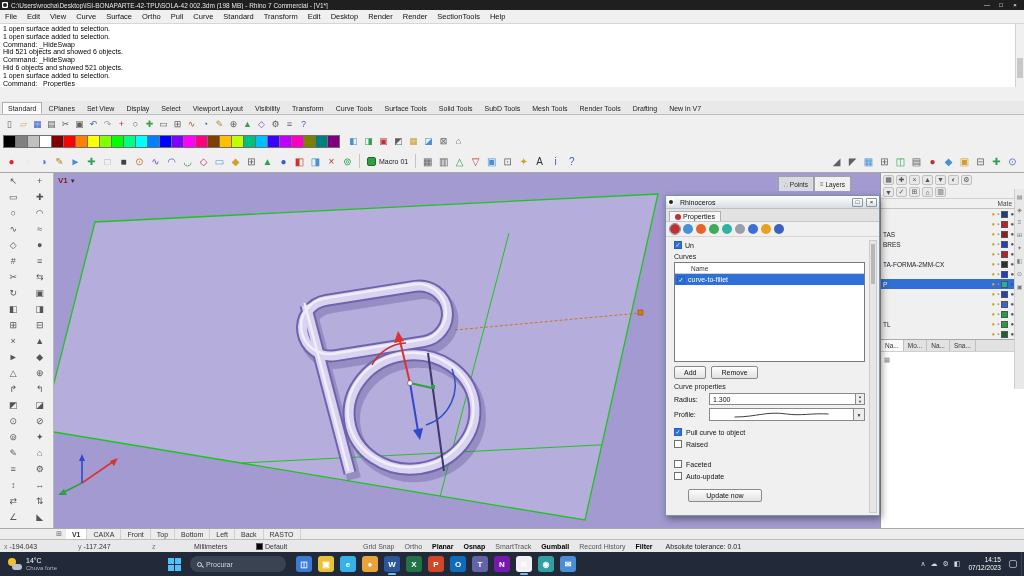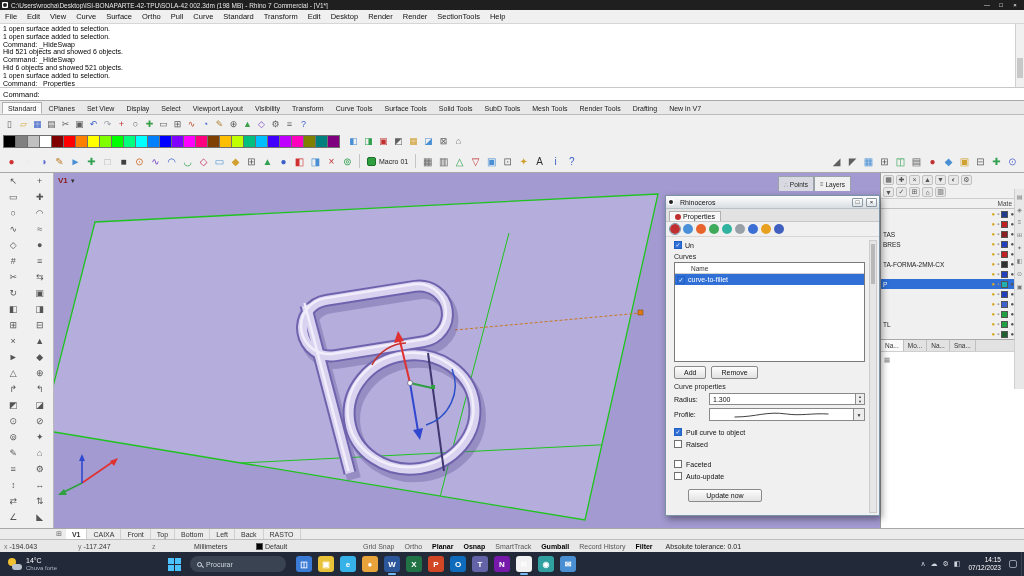--- a/index.html
+++ b/index.html
@@ -215,23 +215,20 @@
       <div>Hid 521 objects and showed 6 objects.</div>
       <div>Command: _HideSwap</div>
       <div>Hid 6 objects and showed 521 objects.</div>
       <div>1 open surface added to selection.</div>
       <div>Command: _Properties</div>
     </div>
   <div class="hist-scroll">
     <div class="hist-thumb"></div>
   </div>
 
-  <div class="cmdline">
-    <span>Command:</span>
-  </div>
 
   <div class="tabsrow">
       <span class="ttab active">Standard</span>
       <span class="ttab">CPlanes</span>
       <span class="ttab">Set View</span>
       <span class="ttab">Display</span>
       <span class="ttab">Select</span>
       <span class="ttab">Viewport Layout</span>
       <span class="ttab">Visibility</span>
       <span class="ttab">Transform</span>

